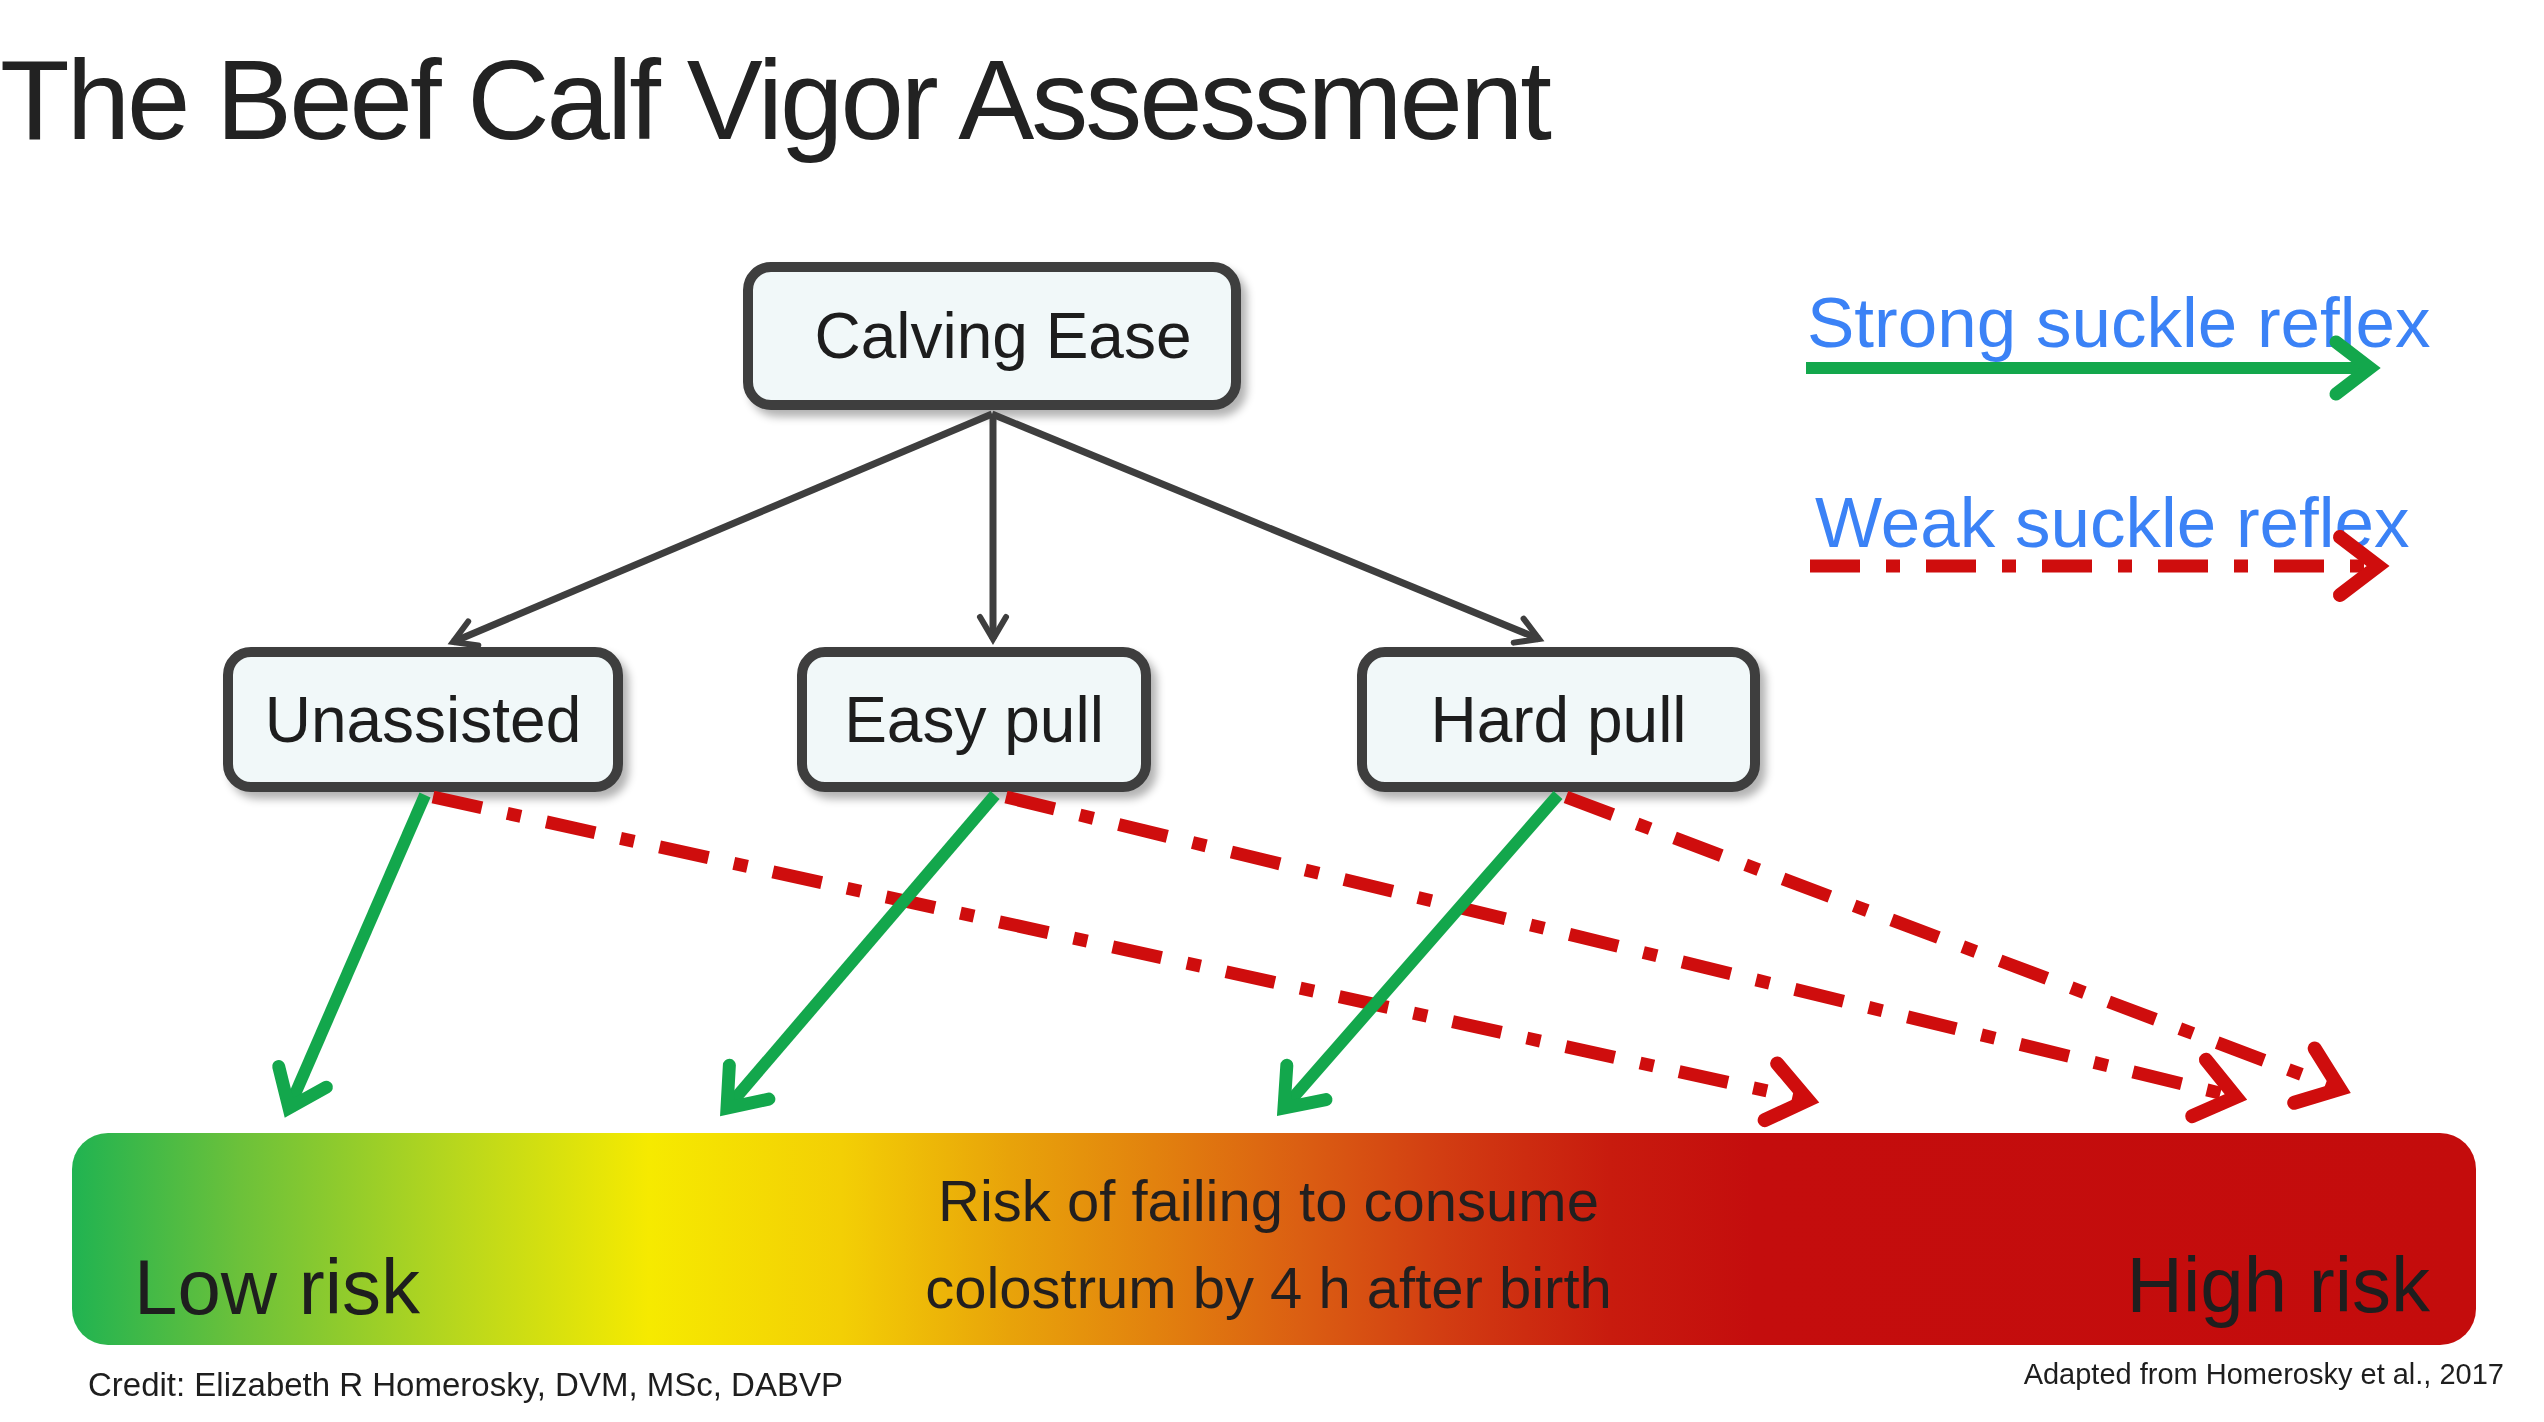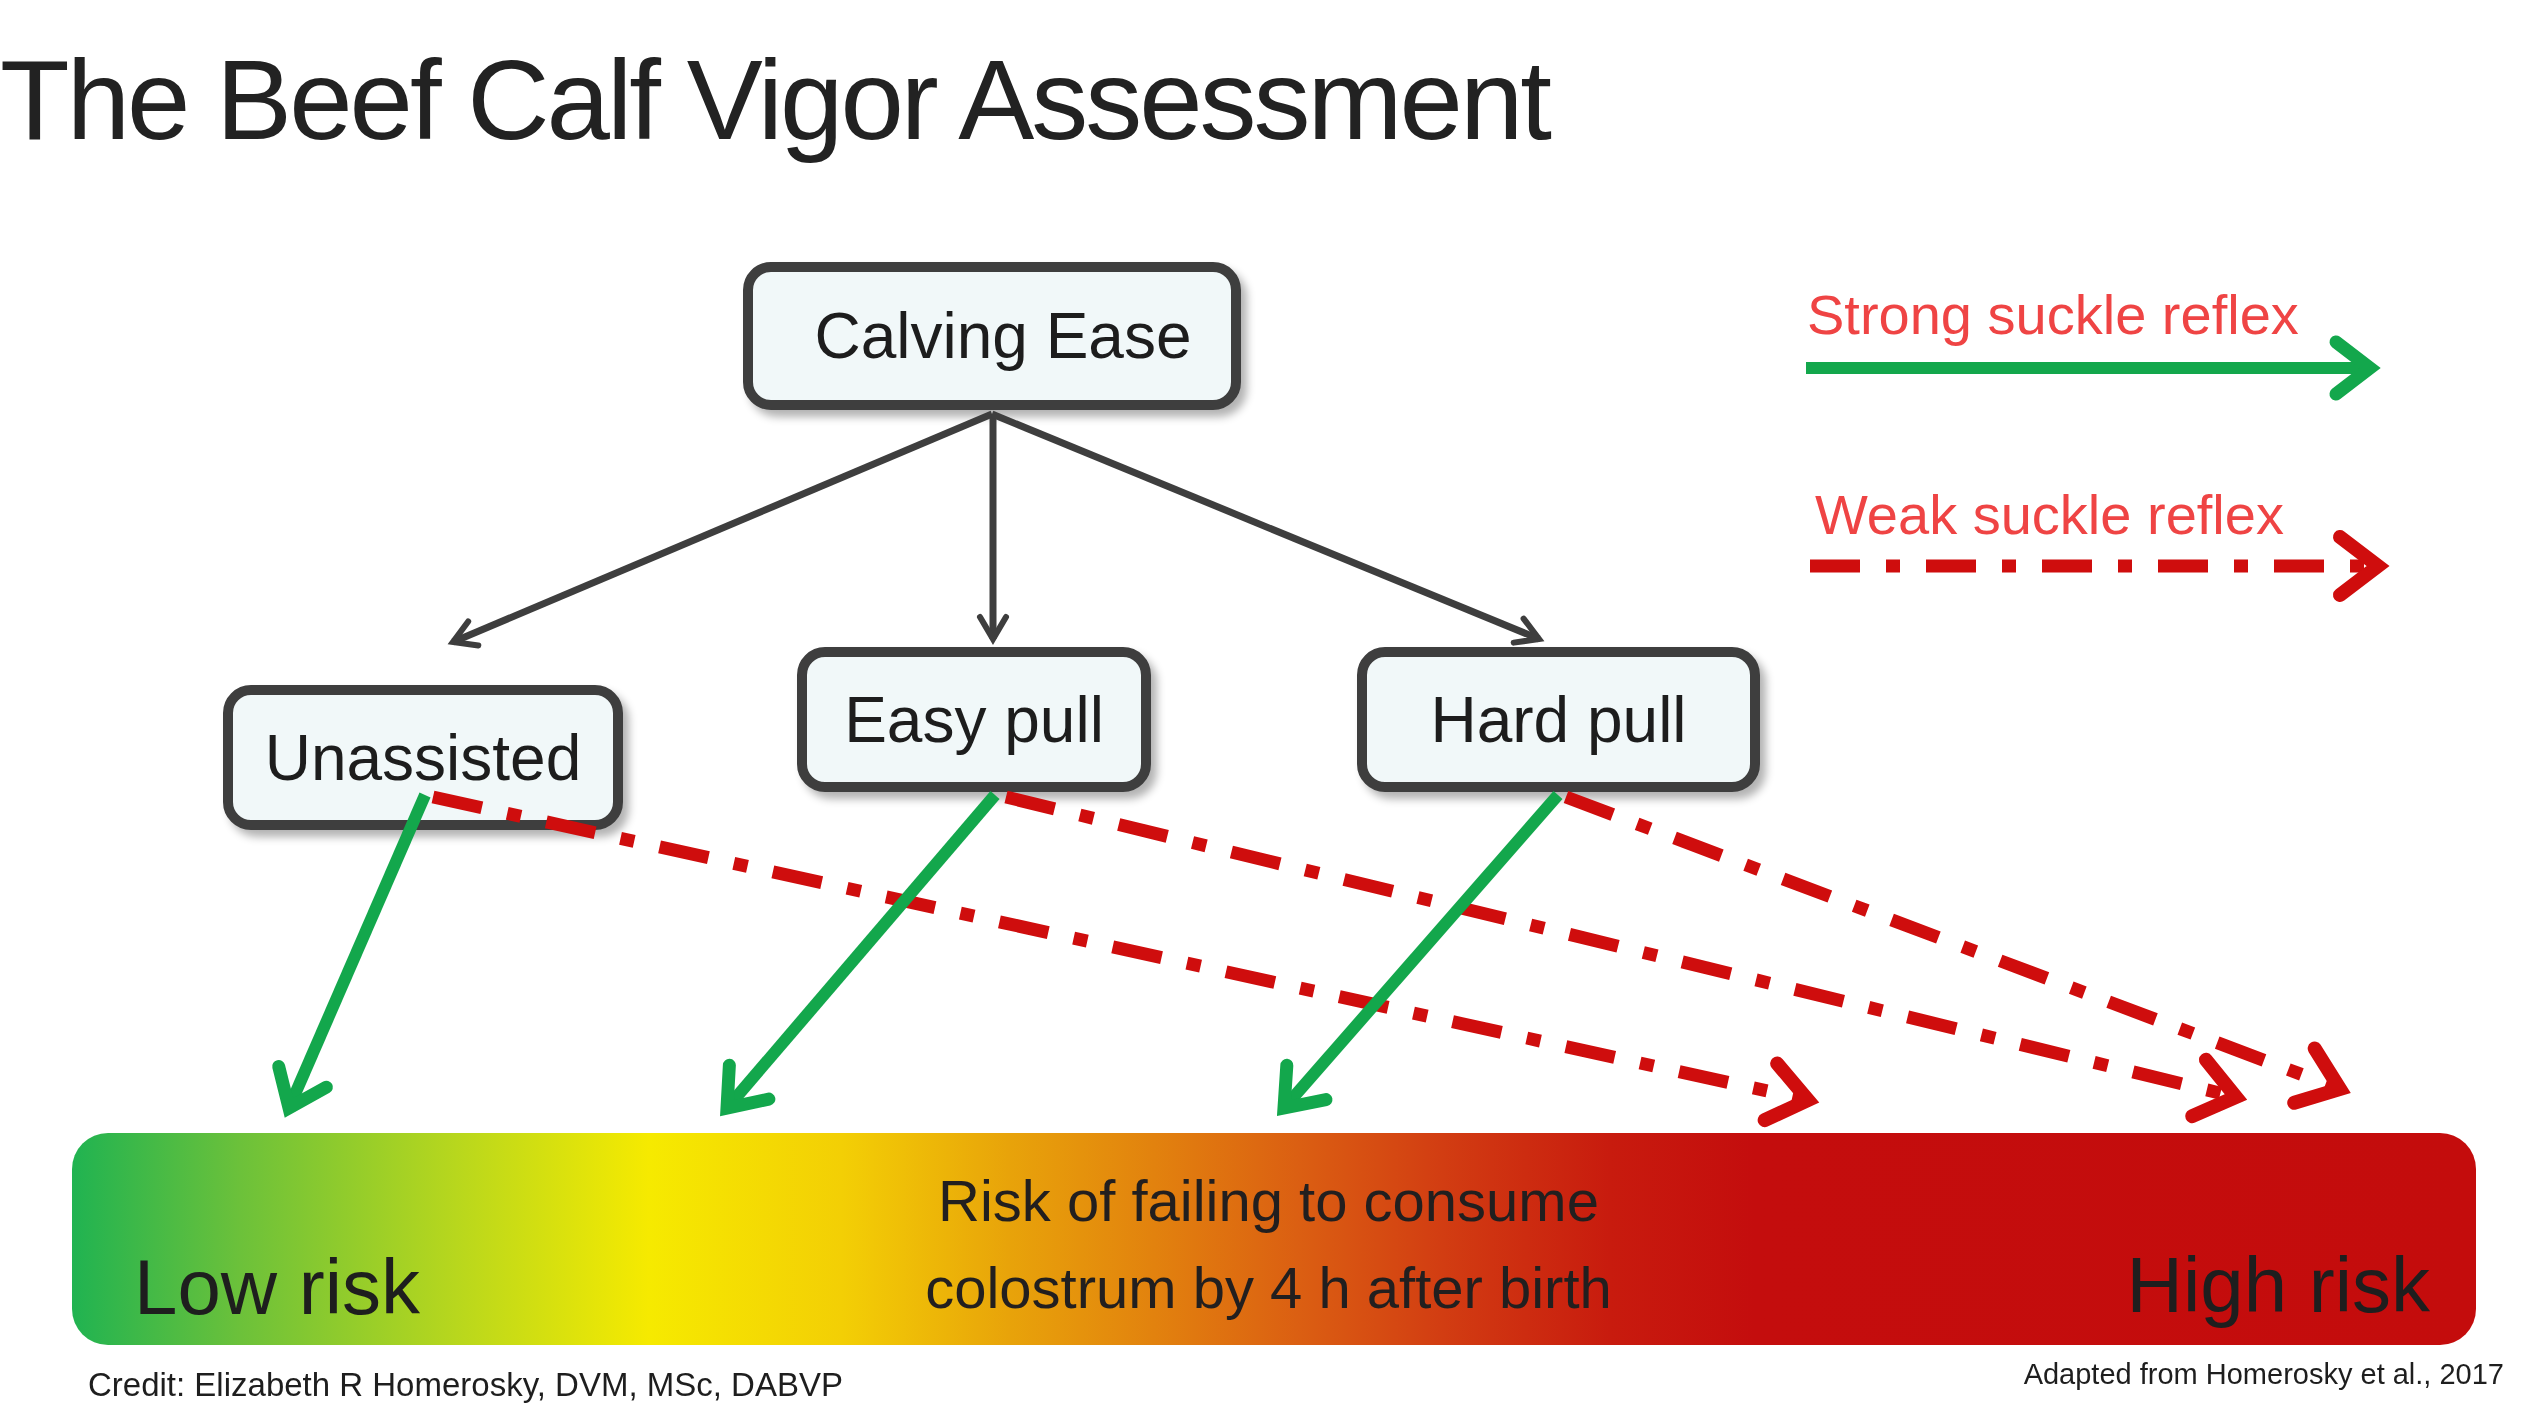--- a/index.html
+++ b/index.html
@@ -12,25 +12,25 @@
     font-size:114px;letter-spacing:-3px;color:#222222;white-space:nowrap;
   }
   .node{
     position:absolute;box-sizing:border-box;
     background:#f1f8f9;border:10px solid #3e3e3e;border-radius:28px;
     display:flex;align-items:center;justify-content:center;
     font-size:64px;color:#1d1d1d;white-space:nowrap;
     box-shadow:6px 7px 9px rgba(0,0,0,0.30);
   }
   .node-root{left:743px;top:262px;width:498px;height:148px;padding-left:22px;}
-  .node-unassisted{left:223px;top:685px;width:400px;height:145px;}
+  .node-unassisted{left:223px;top:647px;width:400px;height:145px;}
   .node-easy{left:797px;top:647px;width:354px;height:145px;}
   .node-hard{left:1357px;top:647px;width:403px;height:145px;}
   .legend-label{
-    position:absolute;font-size:56px;color:#ef4444;white-space:nowrap;
+    position:absolute;font-size:71px;color:#3b82f6;white-space:nowrap;
   }
   .legend-strong-label{left:1807px;top:282px;}
   .legend-weak-label{left:1815px;top:482px;}
   .arrow-layer{position:absolute;left:0;top:0;width:2544px;height:1422px;z-index:5;}
   .risk-bar{
     position:absolute;left:72px;top:1133px;width:2404px;height:212px;border-radius:36px;
     background:linear-gradient(90deg,
       #20b351 0%, #6cc13a 7%, #b8d71d 16%, #f6ea00 24%, #f3cf05 32%,
       #e8a30a 39%, #e2820e 45%, #db5f12 51%, #d23d12 57%, #c81b0e 64%,
       #c40d0d 70%, #c40c0c 100%);

